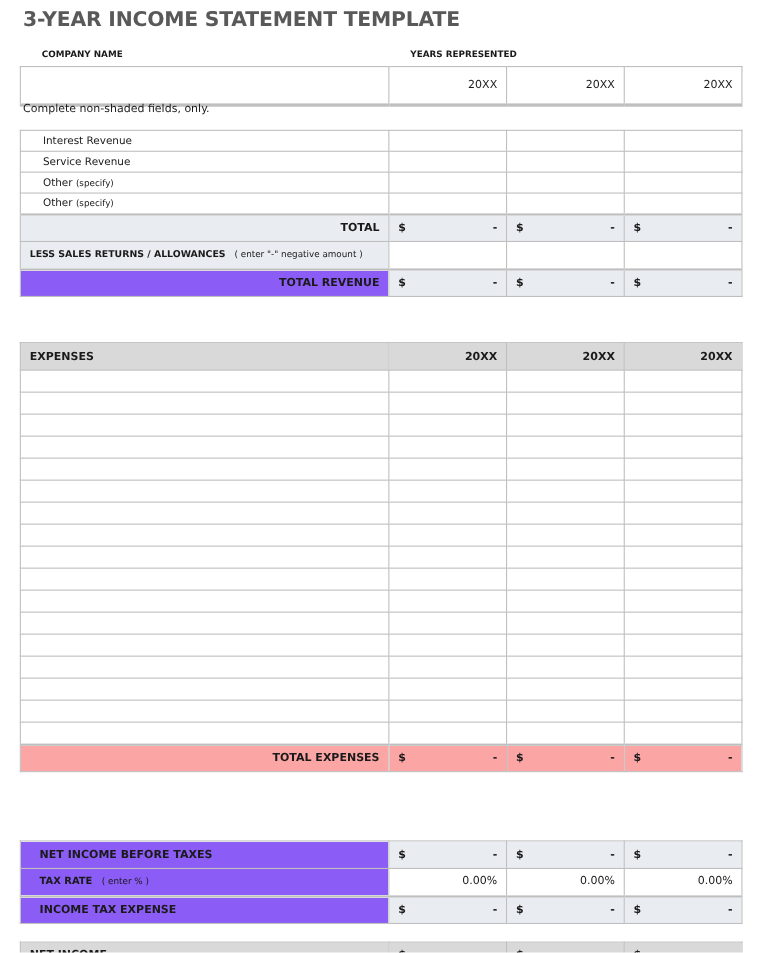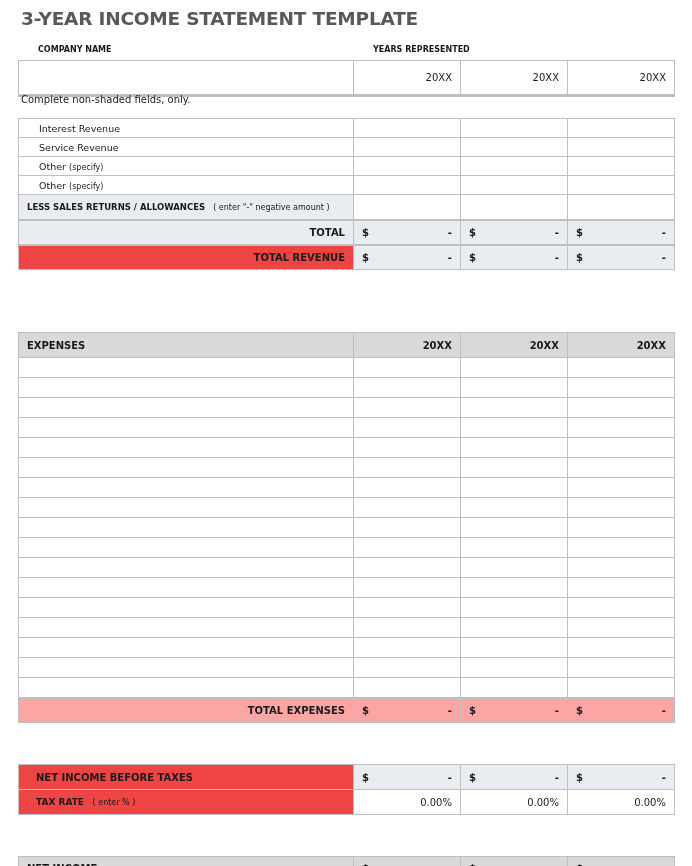--- a/index.html
+++ b/index.html
@@ -25,21 +25,21 @@
   }
   col.c0 { width: 335px; } col.c1, col.c2, col.c3 { width: 107px; }
   .hdr td { background: #d5dce4; font-weight: bold; height: 25px; }
   .hdr-gray td { background: #d9d9d9; font-weight: bold; height: 25px; }
   .r { text-align: right; }
   .b { font-weight: bold; }
   .ind { padding-left: 20px; font-size: 9.5px; }
   .sub { font-size: 8px; font-weight: normal; }
   .tot td { background: #e9edf2; height: 25px; }
   .tot td.lab { background: #e9edf2; }
-  .tot-dark td.lab { background: #ef4444; padding-left: 17px; }
+  .tot-dark td.lab { background: #8b5cf6; padding-left: 17px; }
   .tot-dark td { background: #e9edf2; height: 25px; }
   .gray-tot td { background: #fca5a5; height: 25px; }
   .thick-top td { border-top: 2px solid #bfbfbf; }
   .thick-bot td { border-bottom: 3px solid #bfbfbf; }
   .money { display: flex; justify-content: space-between; font-weight: bold; font-size: 10px; }
   .note { position: absolute; left: 21px; top: 94px; font-size: 10px; color: #1a1a1a; }
 </style>
 </head>
 <body>
 
@@ -91,47 +91,47 @@
     <td></td>
         <td></td>
         <td></td>
   </tr>
   <tr>
     <td class="ind"><span>Other</span> <span class="sub">(specify)</span></td>
     <td></td>
         <td></td>
         <td></td>
   </tr>
+  <tr class="tot thick-top">
+    <td class="r b lab">TOTAL</td>
+    <td>
+          <div class="money">
+            <span>$</span>
+            <span>-</span>
+          </div>
+        </td>
+    <td>
+          <div class="money">
+            <span>$</span>
+            <span>-</span>
+          </div>
+        </td>
+    <td>
+          <div class="money">
+            <span>$</span>
+            <span>-</span>
+          </div>
+        </td>
+  </tr>
   <tr class="tot">
     <td class="lab" style="font-size:8.5px;"><b>LESS SALES RETURNS / ALLOWANCES</b>&nbsp;&nbsp;&nbsp;<span class="sub">( enter "-" negative amount )</span></td>
     <td style="background:#fff;"></td>
     <td style="background:#fff;"></td>
     <td style="background:#fff;"></td>
   </tr>
-  <tr class="tot thick-top">
-    <td class="r b lab">TOTAL</td>
-    <td>
-          <div class="money">
-            <span>$</span>
-            <span>-</span>
-          </div>
-        </td>
-    <td>
-          <div class="money">
-            <span>$</span>
-            <span>-</span>
-          </div>
-        </td>
-    <td>
-          <div class="money">
-            <span>$</span>
-            <span>-</span>
-          </div>
-        </td>
-  </tr>
   <tr class="tot-dark thick-top">
     <td class="r b lab">TOTAL REVENUE</td>
     <td>
           <div class="money">
             <span>$</span>
             <span>-</span>
           </div>
         </td>
     <td>
           <div class="money">
@@ -142,21 +142,21 @@
     <td>
           <div class="money">
             <span>$</span>
             <span>-</span>
           </div>
         </td>
   </tr>
 </tbody>
   </table>
 
-<table style="top:332px;" id="exp-table">
+<table style="top:311px;" id="exp-table">
   <colgroup>
       <col class="c0">
       <col class="c1">
       <col class="c2">
       <col class="c3">
     </colgroup>
   <tbody>
       <tr class="hdr-gray">
     <td>EXPENSES</td>
     <td class="r">20XX</td>
@@ -321,20 +321,41 @@
             <span>-</span>
           </div>
         </td>
   </tr>
   <tr class="tot-dark">
     <td class="lab" style="font-size:9px;"><b>TAX RATE</b>&nbsp;&nbsp;&nbsp;<span class="sub">( enter % )</span></td>
     <td class="r" style="background:#fff;">0.00%</td>
     <td class="r" style="background:#fff;">0.00%</td>
     <td class="r" style="background:#fff;">0.00%</td>
   </tr>
+  <tr class="tot-dark thick-top">
+    <td class="b lab">INCOME TAX EXPENSE</td>
+    <td>
+          <div class="money">
+            <span>$</span>
+            <span>-</span>
+          </div>
+        </td>
+    <td>
+          <div class="money">
+            <span>$</span>
+            <span>-</span>
+          </div>
+        </td>
+    <td>
+          <div class="money">
+            <span>$</span>
+            <span>-</span>
+          </div>
+        </td>
+  </tr>
 </tbody>
   </table>
 
 <table style="top:856px;padding-left:15px;">
   <colgroup>
       <col class="c0">
       <col class="c1">
       <col class="c2">
       <col class="c3">
     </colgroup>

